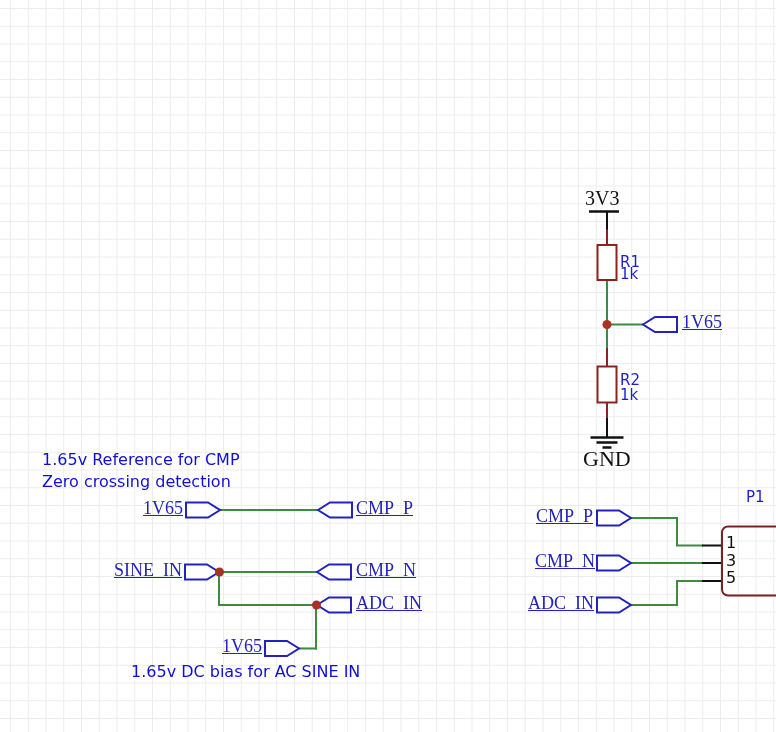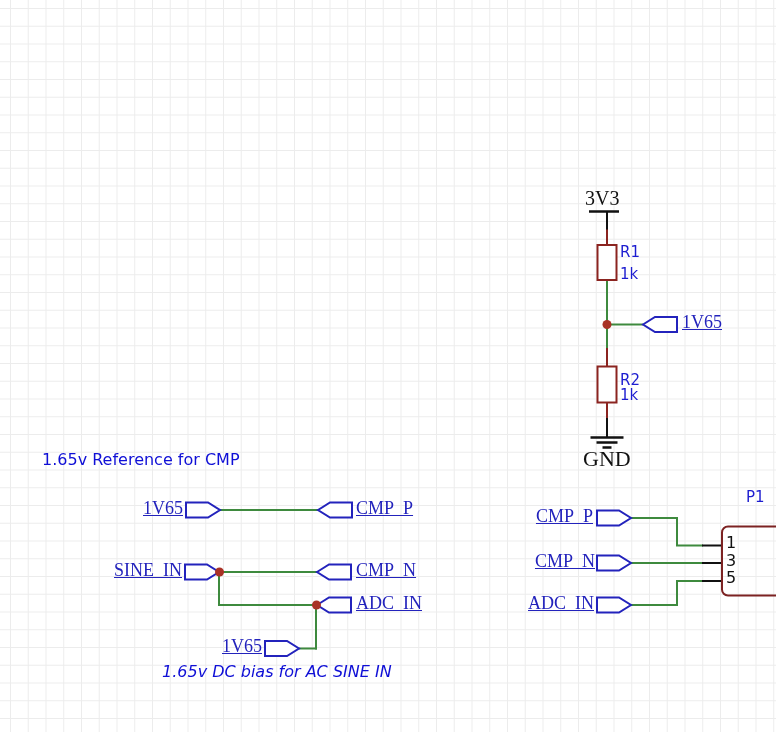--- a/index.html
+++ b/index.html
@@ -78,26 +78,27 @@
     <polygon points="597,510.5 619,510.5 631,518 619,525.5 597,525.5" fill="#ffffff" stroke="#2323BC" stroke-width="2"></polygon>
     <polygon points="597,555.5 619,555.5 631,563 619,570.5 597,570.5" fill="#ffffff" stroke="#2323BC" stroke-width="2"></polygon>
     <polygon points="597,597.5 619,597.5 631,605 619,612.5 597,612.5" fill="#ffffff" stroke="#2323BC" stroke-width="2"></polygon>
     <line x1="702" y1="545.5" x2="722" y2="545.5" stroke="#111111" stroke-width="2"></line>
     <line x1="702" y1="563" x2="722" y2="563" stroke="#111111" stroke-width="2"></line>
     <line x1="702" y1="581" x2="722" y2="581" stroke="#111111" stroke-width="2"></line>
     <rect x="722" y="526.5" width="72" height="69" rx="6" fill="none" stroke="#7C2222" stroke-width="2"></rect>
   </svg>
 
   <span class="txt ann" style="left:42px;top:449px;">1.65v Reference for CMP</span>
-  <span class="txt ann" style="left:162px;top:661px;font-style:italic;">1.65v DC bias for AC SINE IN</span>
+  <span class="txt ann" style="left:42px;top:471px;">Zero crossing detection</span>
+  <span class="txt ann" style="left:131px;top:661px;">1.65v DC bias for AC SINE IN</span>
 
   <span class="txt pwr" style="left:585px;top:188px;width:38px;font-size:20px;line-height:20px;">3V3</span>
   <span class="txt pwr" style="left:583px;top:448px;width:48px;font-size:22px;line-height:22px;">GND</span>
 
-  <span class="txt ref" style="left:620px;top:245px;text-align:center;">R1</span>
+  <span class="txt ref" style="left:620px;top:255px;text-align:center;">R1</span>
   <span class="txt ref" style="left:620px;top:267px;">1k</span>
   <span class="txt ref" style="left:620px;top:373px;">R2</span>
   <span class="txt ref" style="left:620px;top:388px;">1k</span>
 
   <span class="txt net" style="left:682px;top:312px;">1V65</span>
 
   <span class="txt net" style="right:593px;top:498px;">1V65</span>
   <span class="txt net" style="left:356px;top:498px;">CMP_P</span>
   <span class="txt net" style="right:594px;top:560px;">SINE_IN</span>
   <span class="txt net" style="left:356px;top:560px;">CMP_N</span>

